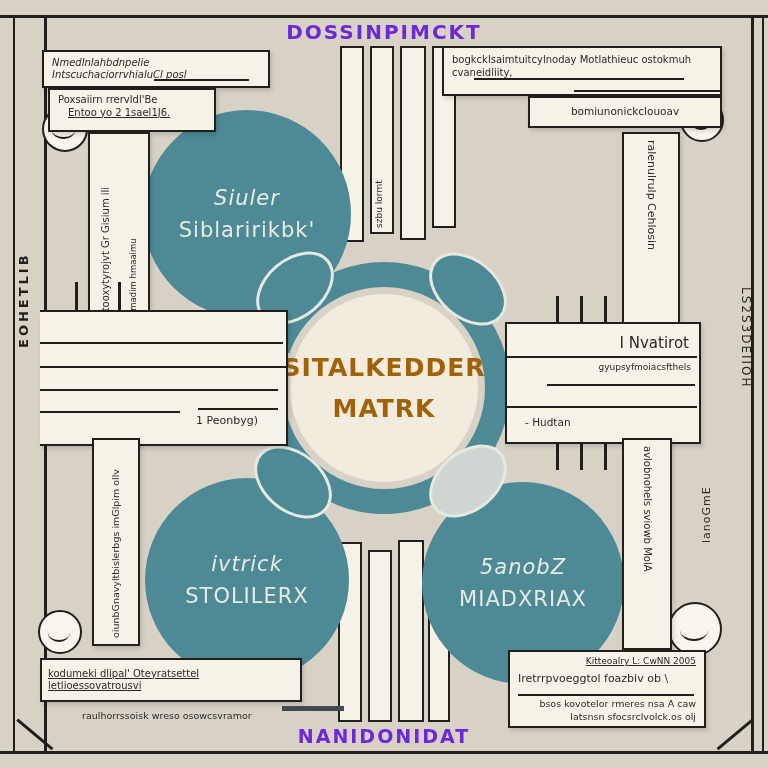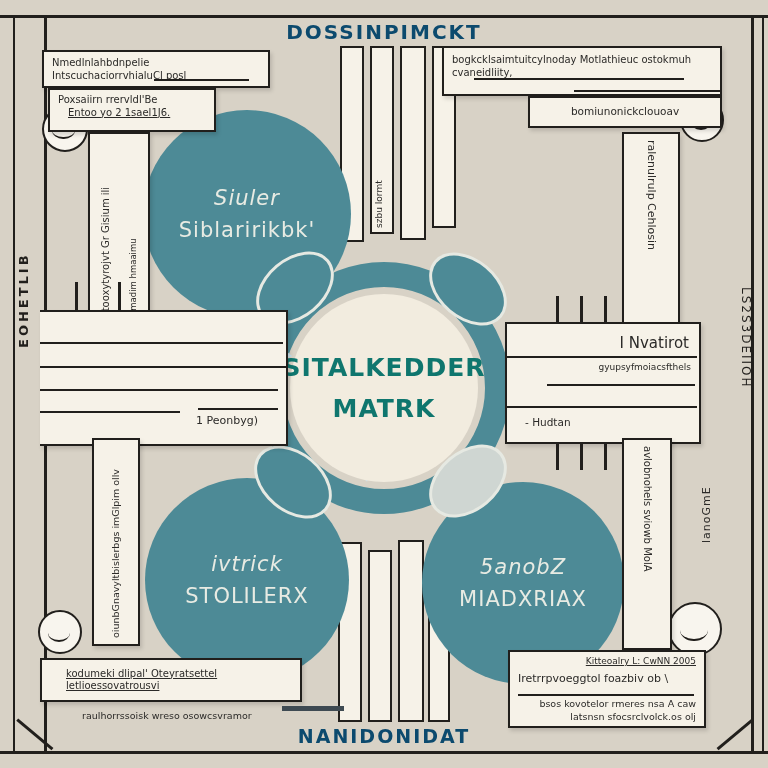--- a/index.html
+++ b/index.html
@@ -5,33 +5,33 @@
   html,body{margin:0;padding:0;}
   body{font-family:"DejaVu Sans",sans-serif;}
   #canvas{position:relative;width:768px;height:768px;background:#d8d2c6;overflow:hidden;}
   .abs{position:absolute;}
   .line{position:absolute;background:#211f1c;}
   .panel{position:absolute;background:#f6f2e8;border:2.5px solid #211f1c;box-shadow:2px 3px 4px rgba(0,0,0,.14);box-sizing:border-box;}
   .circle{position:absolute;border-radius:50%;background:#4d8a96;display:flex;flex-direction:column;align-items:center;justify-content:center;text-align:center;color:#e8ebe3;}
   .circle .l1{font-size:21px;letter-spacing:1px;font-style:italic;}
   .circle .l2{font-size:21px;letter-spacing:1px;margin-top:8px;}
   .ring{position:absolute;border-radius:50%;border:25px solid #4d8a96;background:transparent;box-sizing:border-box;}
-  .centercirc{position:absolute;border-radius:50%;background:#f2ecdf;display:flex;flex-direction:column;align-items:center;justify-content:center;text-align:center;color:#0f766e;}
+  .centercirc{position:absolute;border-radius:50%;background:#f2ecdf;display:flex;flex-direction:column;align-items:center;justify-content:center;text-align:center;color:#a16207;}
   .centercirc .c1{font-size:25px;font-weight:bold;letter-spacing:1px;}
   .centercirc .c2{font-size:25px;font-weight:bold;letter-spacing:1px;margin-top:12px;}
   .ellipse{position:absolute;width:88px;height:60px;background:#4d8a96;border:3px solid #e6e9e2;border-radius:50%;box-sizing:border-box;}
   .strip{position:absolute;background:#f6f2e8;border:2.5px solid #211f1c;box-sizing:border-box;}
   .bubble{position:absolute;background:#f8f5ee;border:2.5px solid #211f1c;border-radius:50%;box-sizing:border-box;}
   .bubble .squig{position:absolute;left:20%;top:30%;width:55%;height:40%;border-bottom:2px solid #211f1c;border-radius:50%;}
   .vup{writing-mode:vertical-rl;transform:rotate(180deg);}
   .vdown{writing-mode:vertical-rl;}
   .smalltxt{color:#2b2a28;line-height:1.25;}
   .uline{position:absolute;height:2px;background:#211f1c;}
   .tri{position:absolute;width:0;height:0;}
-  .title{position:absolute;width:100%;text-align:center;font-weight:bold;color:#0c4a6e;letter-spacing:2px;}
+  .title{position:absolute;width:100%;text-align:center;font-weight:bold;color:#6d28d9;letter-spacing:2px;}
 </style>
 </head>
 <body>
 
 <div id="canvas">
 
   <div class="line" style="left:0;top:15px;width:768px;height:2.5px;"></div>
   <div class="line" style="left:0;top:751px;width:768px;height:3px;"></div>
   <div class="line" style="left:13px;top:15px;width:2px;height:737px;"></div>
   <div class="line" style="left:44px;top:15px;width:2.5px;height:737px;"></div>
@@ -93,21 +93,21 @@
   <div class="bubble" style="left:680px;top:98px;width:44px;height:44px;">
       <div class="squig"></div>
     </div>
   <div class="bubble" style="left:38px;top:610px;width:44px;height:44px;">
       <div class="squig"></div>
     </div>
   <div class="bubble" style="left:668px;top:602px;width:54px;height:54px;">
       <div class="squig"></div>
     </div>
 
-  <div class="panel" style="left:42px;top:50px;width:228px;height:38px;display:flex;align-items:flex-end;padding:4px 8px;">
+  <div class="panel" style="left:42px;top:50px;width:228px;height:38px;display:flex;align-items:center;padding:4px 8px;font-style:italic;">
     <span class="smalltxt" style="font-size:10px;">Nmedlnlahbdnpelie IntscuchaciorrvhialuCl posl</span>
     <div class="uline" style="left:110px;bottom:5px;width:95px;"></div>
   </div>
   <div class="panel" style="left:48px;top:88px;width:168px;height:44px;padding:4px 8px;">
     <div class="smalltxt" style="font-size:10px;">Poxsaiirn rrervldl'Be</div>
     <div class="smalltxt" style="font-size:10px;margin-left:10px;text-decoration:underline;">Entoo yo 2 1sael1J6.</div>
   </div>
 
   <div class="panel" style="left:442px;top:46px;width:280px;height:50px;display:flex;align-items:flex-start;padding:6px 8px;">
     <span class="smalltxt" style="font-size:10px;">bogkcklsaimtuitcylnoday Motlathieuc ostokmuh cvaneidliity,</span>
@@ -156,21 +156,21 @@
   <div class="line" style="left:604px;top:444px;width:2.5px;height:26px;"></div>
 
   <div class="panel" style="left:92px;top:438px;width:48px;height:208px;display:flex;justify-content:center;padding:6px 2px;">
     <div class="vup smalltxt" style="font-size:9.5px;">oiunbGnavyltbislerbgs imGlpim ollv</div>
   </div>
 
   <div class="panel" style="left:622px;top:438px;width:50px;height:212px;display:flex;justify-content:center;padding:6px 2px;">
     <div class="vdown smalltxt" style="font-size:10px;">avlobnohels sviowb MolA</div>
   </div>
 
-  <div class="panel" style="left:40px;top:658px;width:262px;height:44px;display:flex;align-items:center;padding:0 24px;">
+  <div class="panel" style="left:40px;top:658px;width:262px;height:44px;display:flex;align-items:center;padding:0 6px;">
     <span class="smalltxt" style="font-size:10px;text-decoration:underline;">kodumeki dlipal' Oteyratsettel letlioessovatrousvi</span>
   </div>
   <div class="abs" style="left:42px;top:704px;width:260px;margin-left:40px;">
     <span class="smalltxt" style="font-size:9.5px;">raulhorrssoisk wreso osowcsvramor</span>
     <div class="abs" style="left:200px;top:2px;width:62px;height:5px;background:#3e4a52;"></div>
   </div>
 
   <div class="panel" style="left:508px;top:650px;width:198px;height:78px;padding:4px 8px;">
     <div class="smalltxt" style="position:absolute;right:8px;top:4px;font-size:9px;text-decoration:underline;">Kitteoalry L: CwNN 2005</div>
     <div class="smalltxt" style="position:absolute;left:8px;top:20px;font-size:11px;">Iretrrpvoeggtol foazbiv ob \</div>

